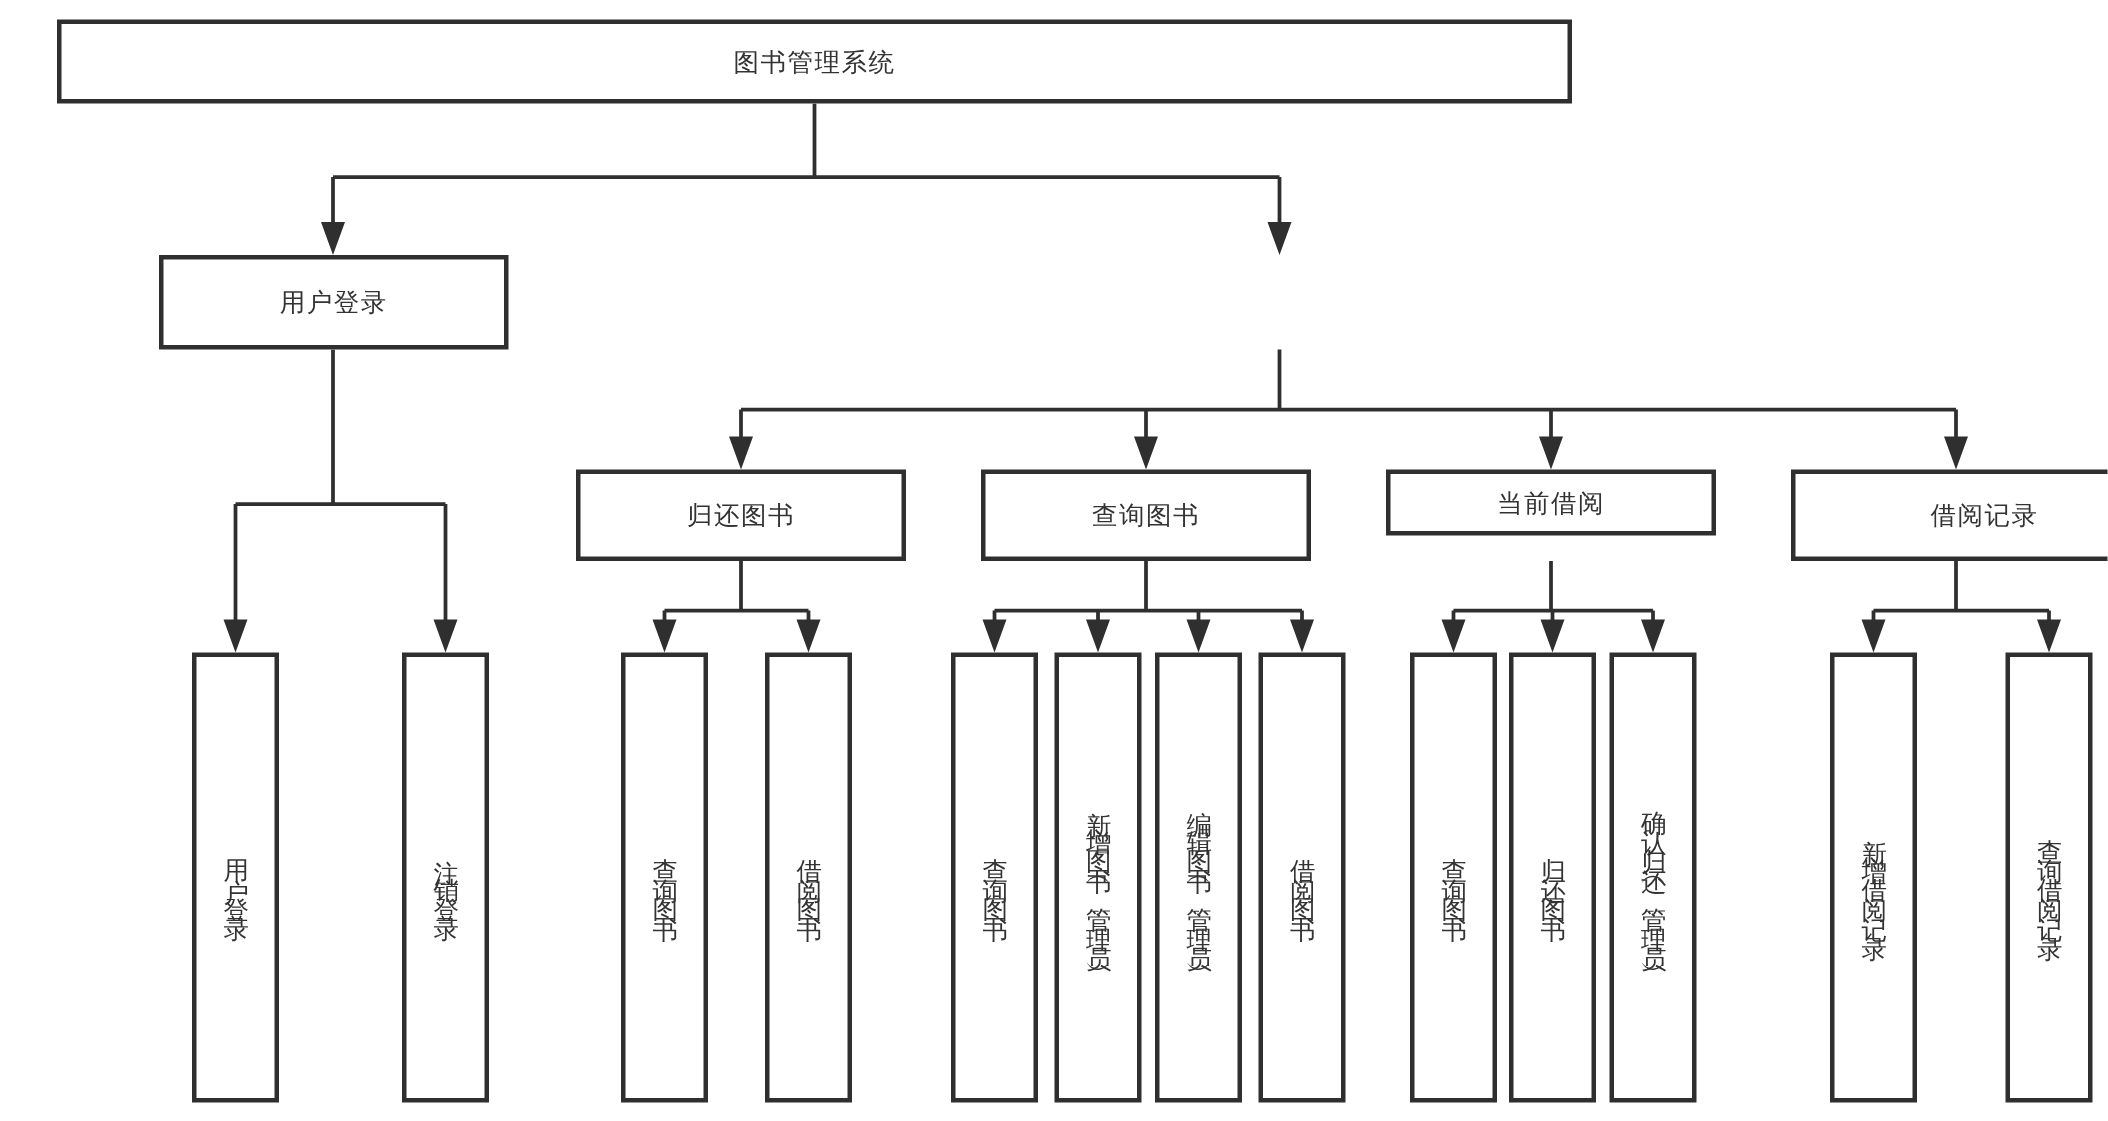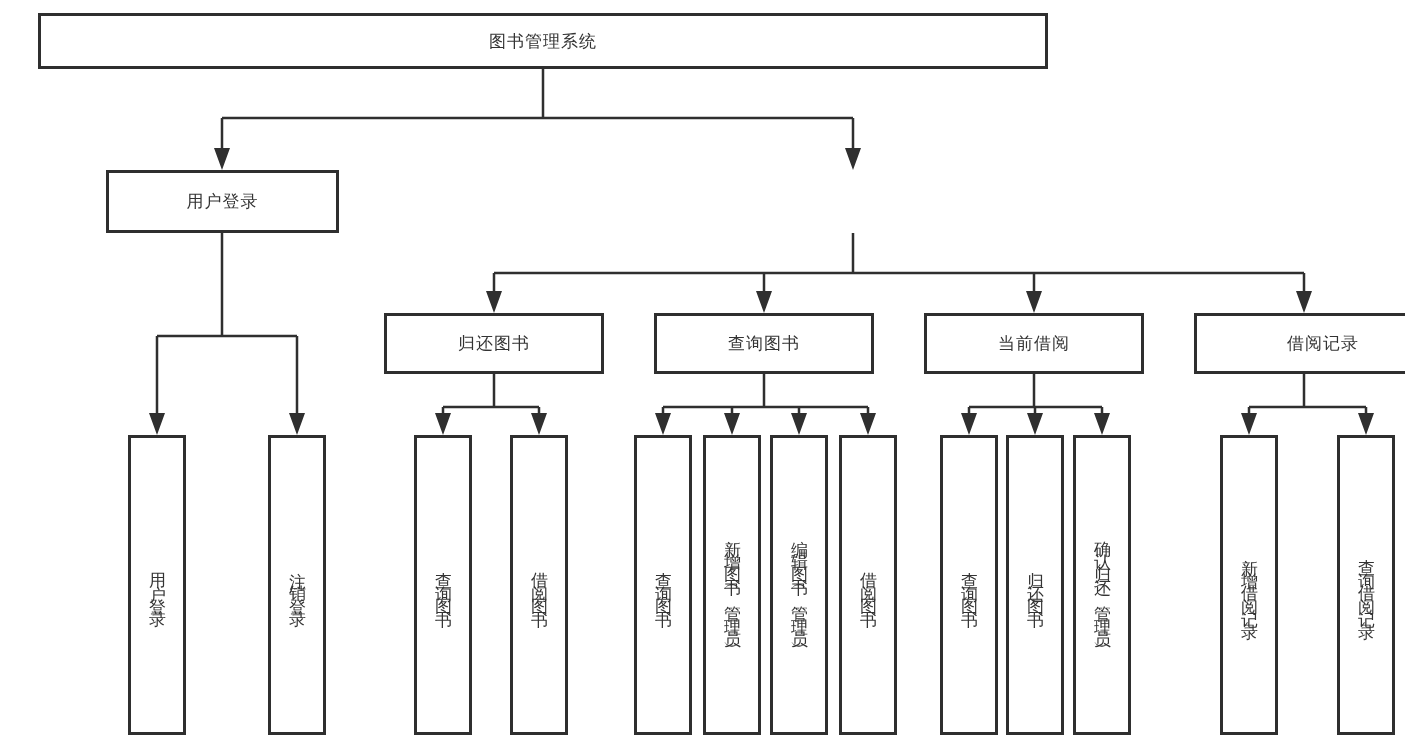--- a/index.html
+++ b/index.html
@@ -86,21 +86,21 @@
       M1334,413 L1350,413 L1342,435 Z
     "></path>
   </svg>
 
   <div class="hbox" style="left:14px;top:13px;width:1010px;height:56px;">图书管理系统</div>
 
   <div class="hbox" style="left:82px;top:170px;width:233px;height:63px;">用户登录</div>
 
   <div class="hbox" style="left:360px;top:313px;width:220px;height:61px;">归还图书</div>
   <div class="hbox" style="left:630px;top:313px;width:220px;height:61px;">查询图书</div>
-  <div class="hbox" style="left:900px;top:313px;width:220px;height:61px;">当前借阅</div>
+  <div class="hbox" style="left:900px;top:313px;width:220px;height:44px;">当前借阅</div>
   <div class="hbox" style="left:1170px;top:313px;width:258px;height:61px;">借阅记录</div>
 
   <div class="vbox" style="left:104px;">用户登录</div>
   <div class="vbox" style="left:244px;">注销登录</div>
 
   <div class="vbox" style="left:390px;">查询图书</div>
   <div class="vbox" style="left:486px;">借阅图书</div>
 
   <div class="vbox" style="left:610px;">查询图书</div>
   <div class="vbox" style="left:679px;">新增图书（管理员）</div>

